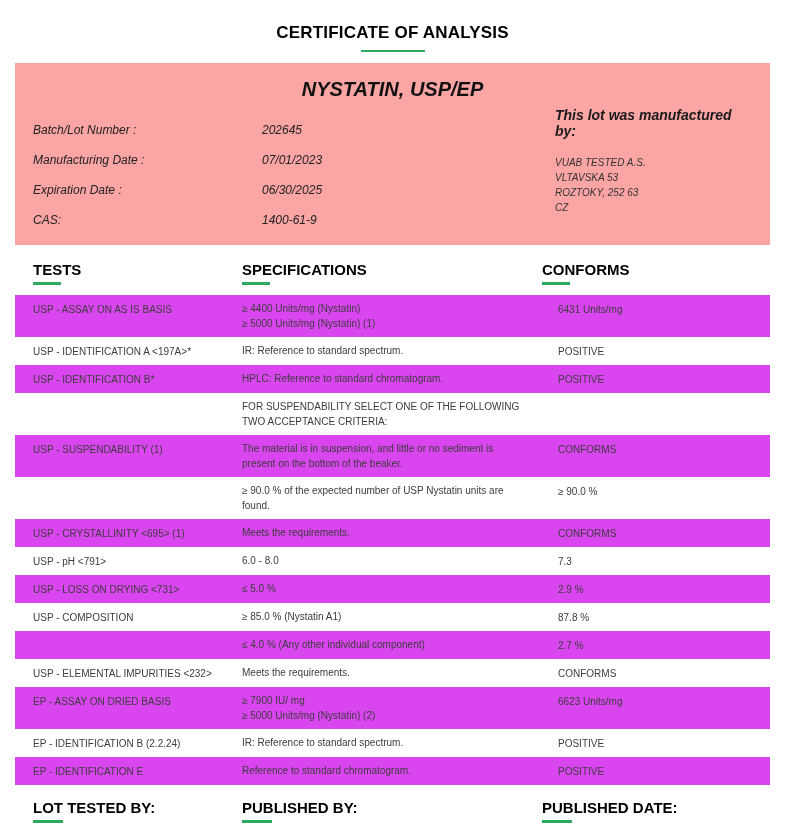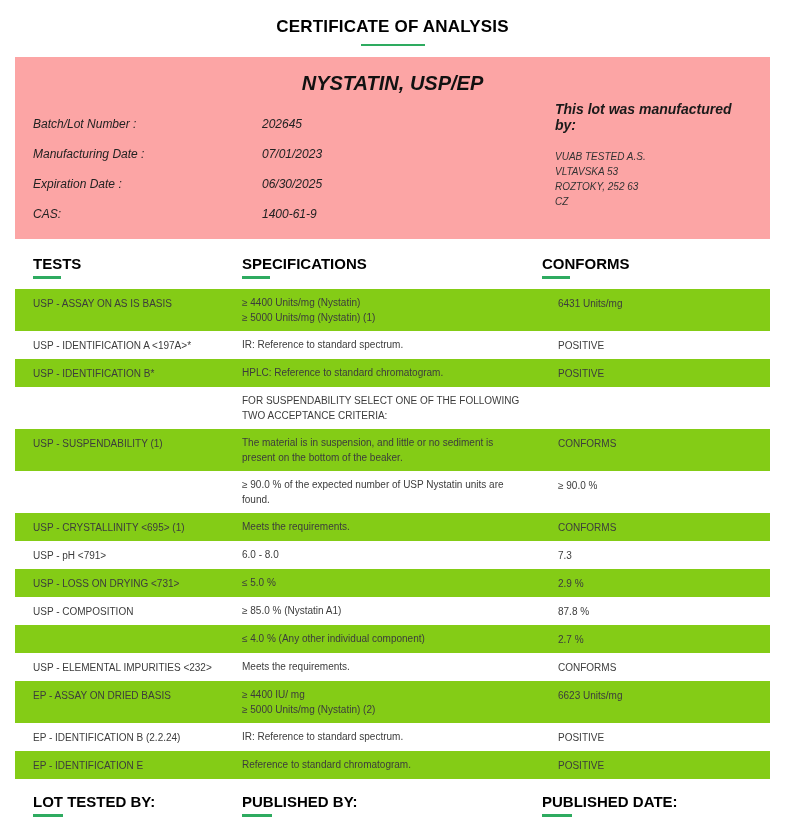--- a/index.html
+++ b/index.html
@@ -1,20 +1,20 @@
 <!DOCTYPE html>
 <html><head>
 <meta charset="utf-8">
 <style>
   html,body{margin:0;padding:0;background:#ffffff;}
   body{width:785px;height:826px;font-family:"Liberation Sans",sans-serif;color:#000;position:relative;overflow:hidden;}
   .page{width:785px;height:826px;}
 
   
-  .doc-header{padding-top:17px;text-align:center;}
+  .doc-header{padding-top:23px;text-align:center;}
   .doc-title{font-size:17px;font-weight:bold;letter-spacing:.2px;color:#000;}
   .title-underline{width:64px;height:2px;margin:7px auto 0;}
 
   
   .product-box{margin:11px 15px 0;background:#fca5a5;padding:13px 18px 10px;position:relative;font-style:italic;}
   .product-name{text-align:center;font-size:20px;font-weight:bold;margin:2px 0 14px;color:#111;}
   .field-row{display:flex;align-items:center;height:30px;font-size:12px;color:#222;}
   .field-label{width:229px;}
   .field-value{width:240px;}
   .mfg-block{position:absolute;left:540px;top:44px;width:200px;}
@@ -23,21 +23,21 @@
 
   
   .table-wrap{margin:0 15px;}
   .thead{display:flex;padding:16px 0 10px;}
   .th{font-size:15px;font-weight:bold;color:#000;}
   .th-underline{width:28px;height:3px;margin-top:4px;}
   .hc1{width:227px;padding-left:18px;box-sizing:border-box;}
   .hc2{width:300px;}
   .hc3{flex:1;}
   .trow{display:flex;padding:6px 0;font-size:10px;line-height:15px;color:#3c3c3c;}
-  .trow.shaded{background:#84cc16;}
+  .trow.shaded{background:#d946ef;}
   .c1{width:227px;padding-left:18px;box-sizing:border-box;padding-top:1px;}
   .c2{width:300px;}
   .c3{flex:1;padding-top:1px;margin-left:16px;}
 
   
   .footer{display:flex;margin:14px 15px 0;}
   .fc1{width:227px;padding-left:18px;box-sizing:border-box;}
   .fc2{width:300px;}
   .fc3{flex:1;}
   .f-heading{font-size:15px;font-weight:bold;color:#000;}
@@ -185,21 +185,21 @@
         <div class="trow">
           <div class="c1">USP - ELEMENTAL IMPURITIES &lt;232&gt;</div>
           <div class="c2">
             <div>Meets the requirements.</div>
           </div>
           <div class="c3">CONFORMS</div>
         </div>
         <div class="trow shaded">
           <div class="c1">EP - ASSAY ON DRIED BASIS</div>
           <div class="c2">
-            <div>≥ 4400 IU/ mg</div>
+            <div>≥ 7900 IU/ mg</div>
             <div>≥ 5000 Units/mg (Nystatin) (2)</div>
           </div>
           <div class="c3">6623 Units/mg</div>
         </div>
         <div class="trow">
           <div class="c1">EP - IDENTIFICATION B (2.2.24)</div>
           <div class="c2">
             <div>IR: Reference to standard spectrum.</div>
           </div>
           <div class="c3">POSITIVE</div>

